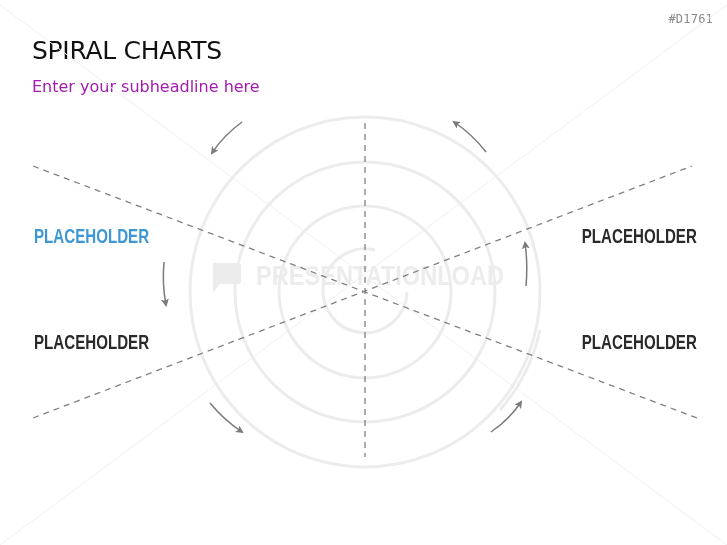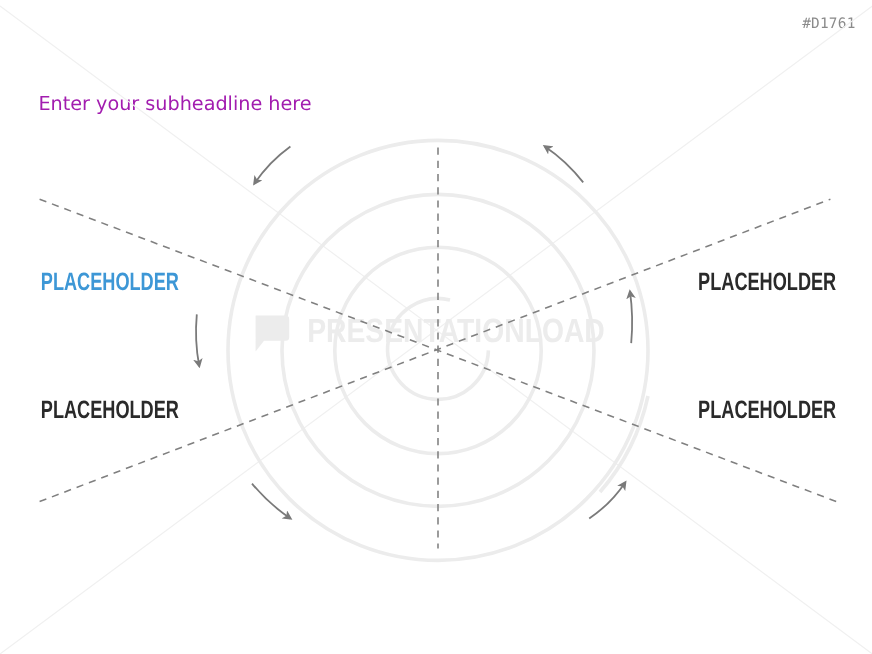--- a/index.html
+++ b/index.html
@@ -16,20 +16,21 @@
     .lbl-tr { right: 30px; top: 225px; }
     .lbl-br { right: 30px; top: 331px; }
     .watermark-text { font-family: "Liberation Sans", sans-serif; font-weight: bold; }
   </style>
 </head>
 <body>
 
 <div class="slide">
 
   <div class="code">#D1761</div>
+  <div class="title">SPIRAL CHARTS</div>
   <div class="subtitle">Enter your subheadline here</div>
 
   <svg class="diagram" width="727" height="545" viewBox="0 0 727 545" xmlns="http://www.w3.org/2000/svg">
     <defs>
       <marker id="arrowhead" markerWidth="8" markerHeight="8" refX="6" refY="4" orient="auto" markerUnits="userSpaceOnUse">
         <path d="M0,0 L8,4 L0,8 L2,4 Z" fill="#7a7a7a"></path>
       </marker>
     </defs>
 
     <g fill="none" stroke="#ececec">

